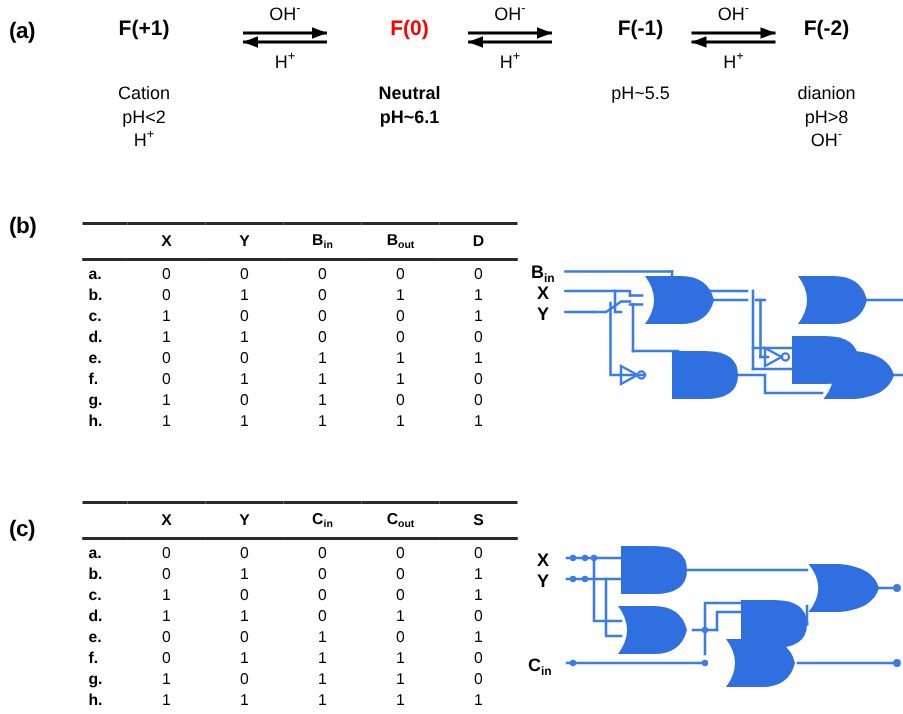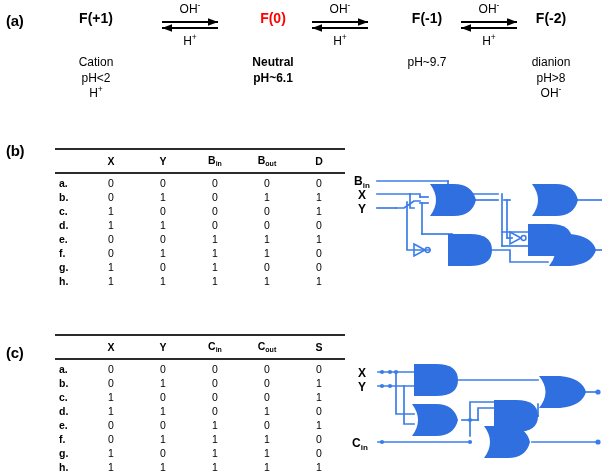--- a/index.html
+++ b/index.html
@@ -148,21 +148,21 @@
         <path d="M60,11 H4" stroke="#000" stroke-width="2" fill="none"></path>
         <path d="M4,11 L14,7.2 L14,14.8 Z" fill="#000"></path>
       </svg>
     </div>
     <div class="rx-bot">H<sup class="chg">+</sup></div>
   </div>
 
   <div class="species" style="left:372px; top:10px;">
     <div class="state">F(-1)</div>
     <div class="desc">
-      <div>pH~9.7</div>
+      <div>pH~5.5</div>
     </div>
   </div>
 
   <div class="equil" style="left:452px;">
     <div class="rx-top">OH<sup class="chg">-</sup></div>
     <div class="arrows">
       <svg width="64" height="16" viewBox="0 0 64 16">
         <path d="M4,5 H60" stroke="#000" stroke-width="2" fill="none"></path>
         <path d="M60,5 L50,1.2 L50,8.8 Z" fill="#000"></path>
         <path d="M60,11 H4" stroke="#000" stroke-width="2" fill="none"></path>

